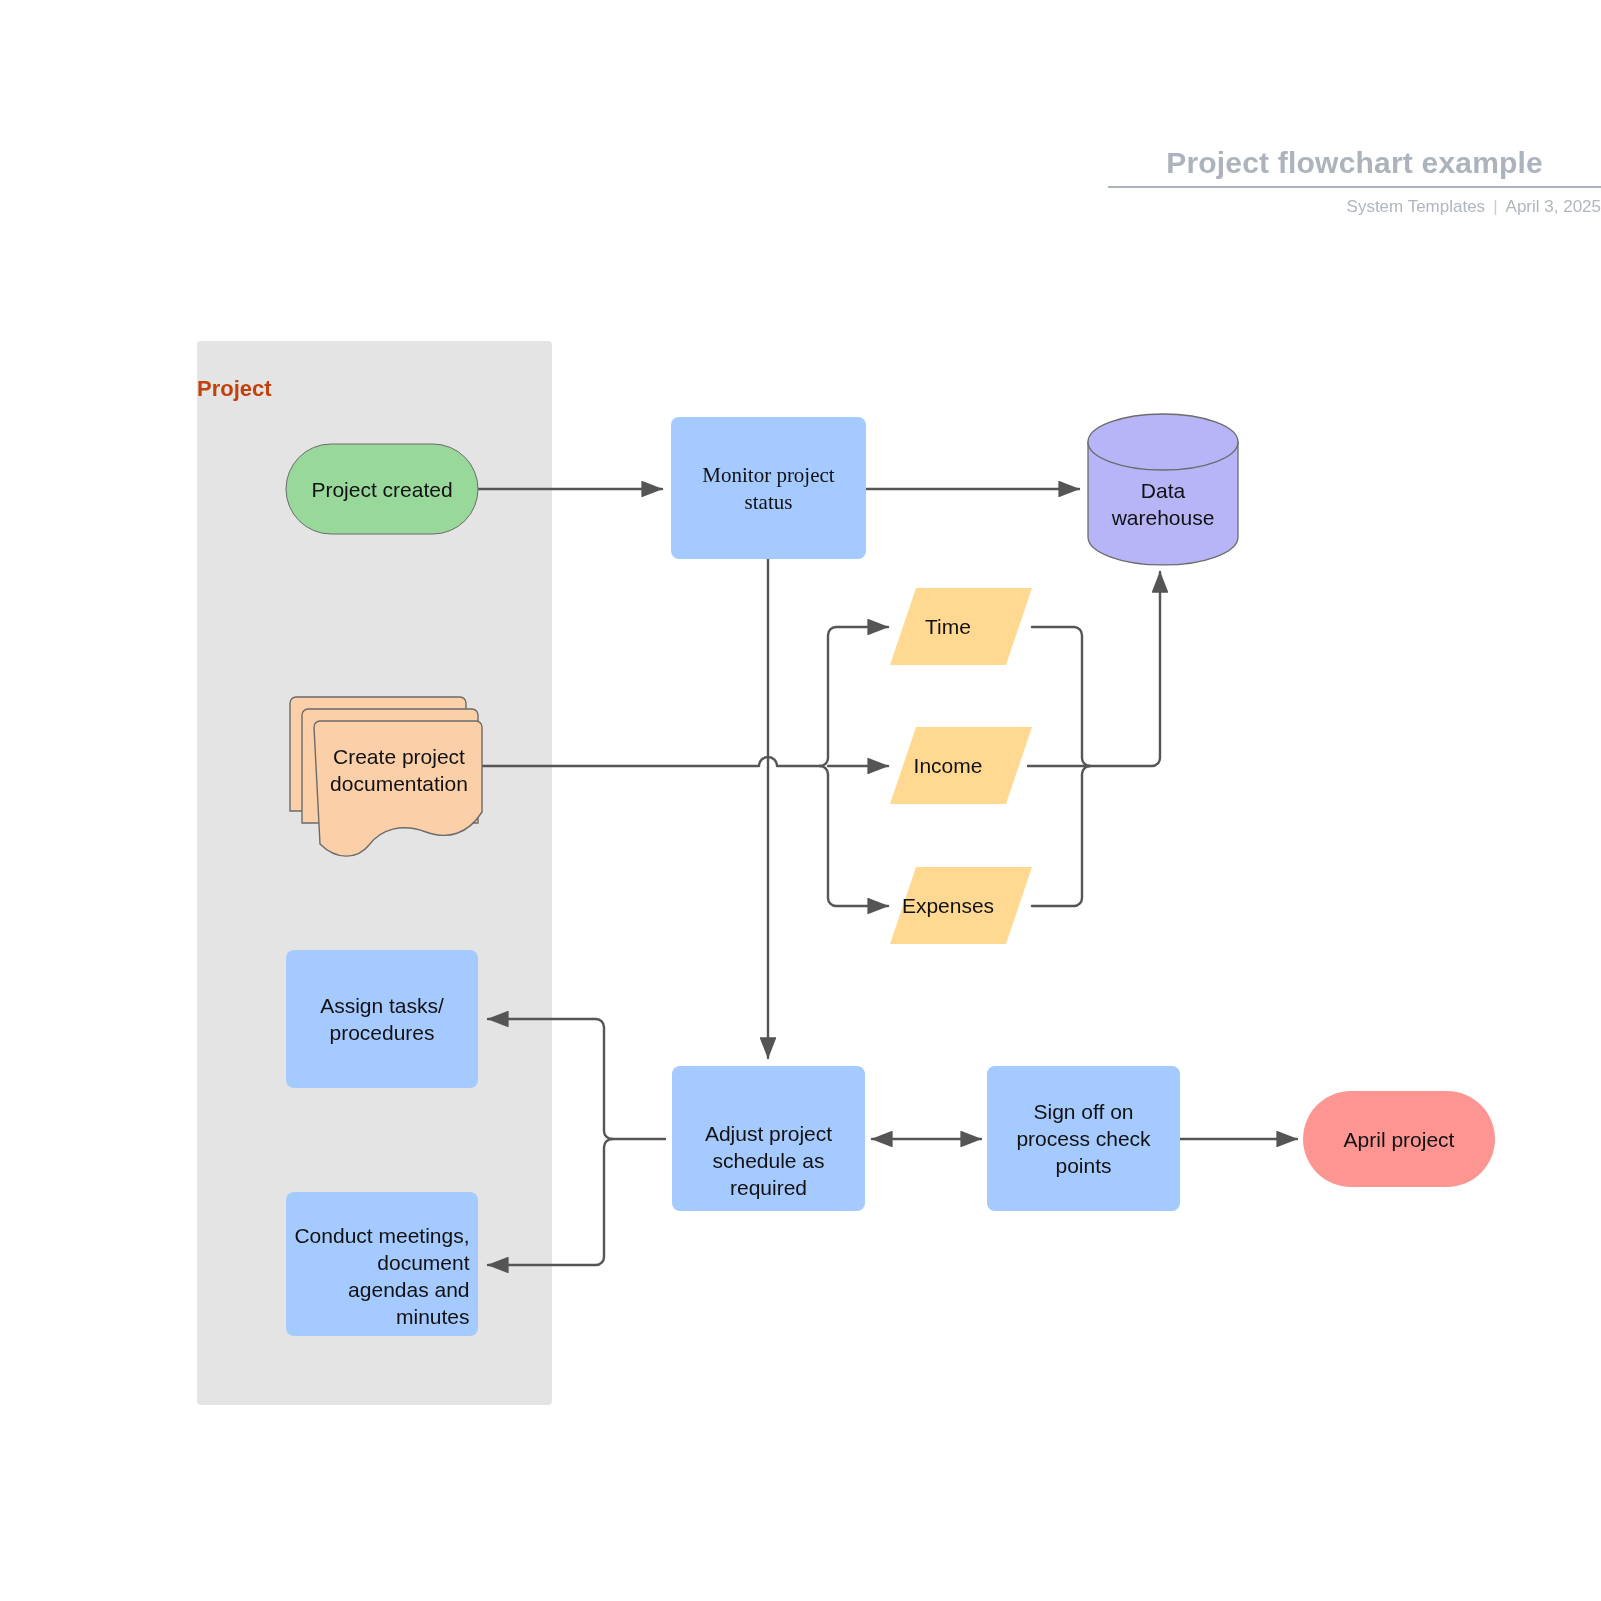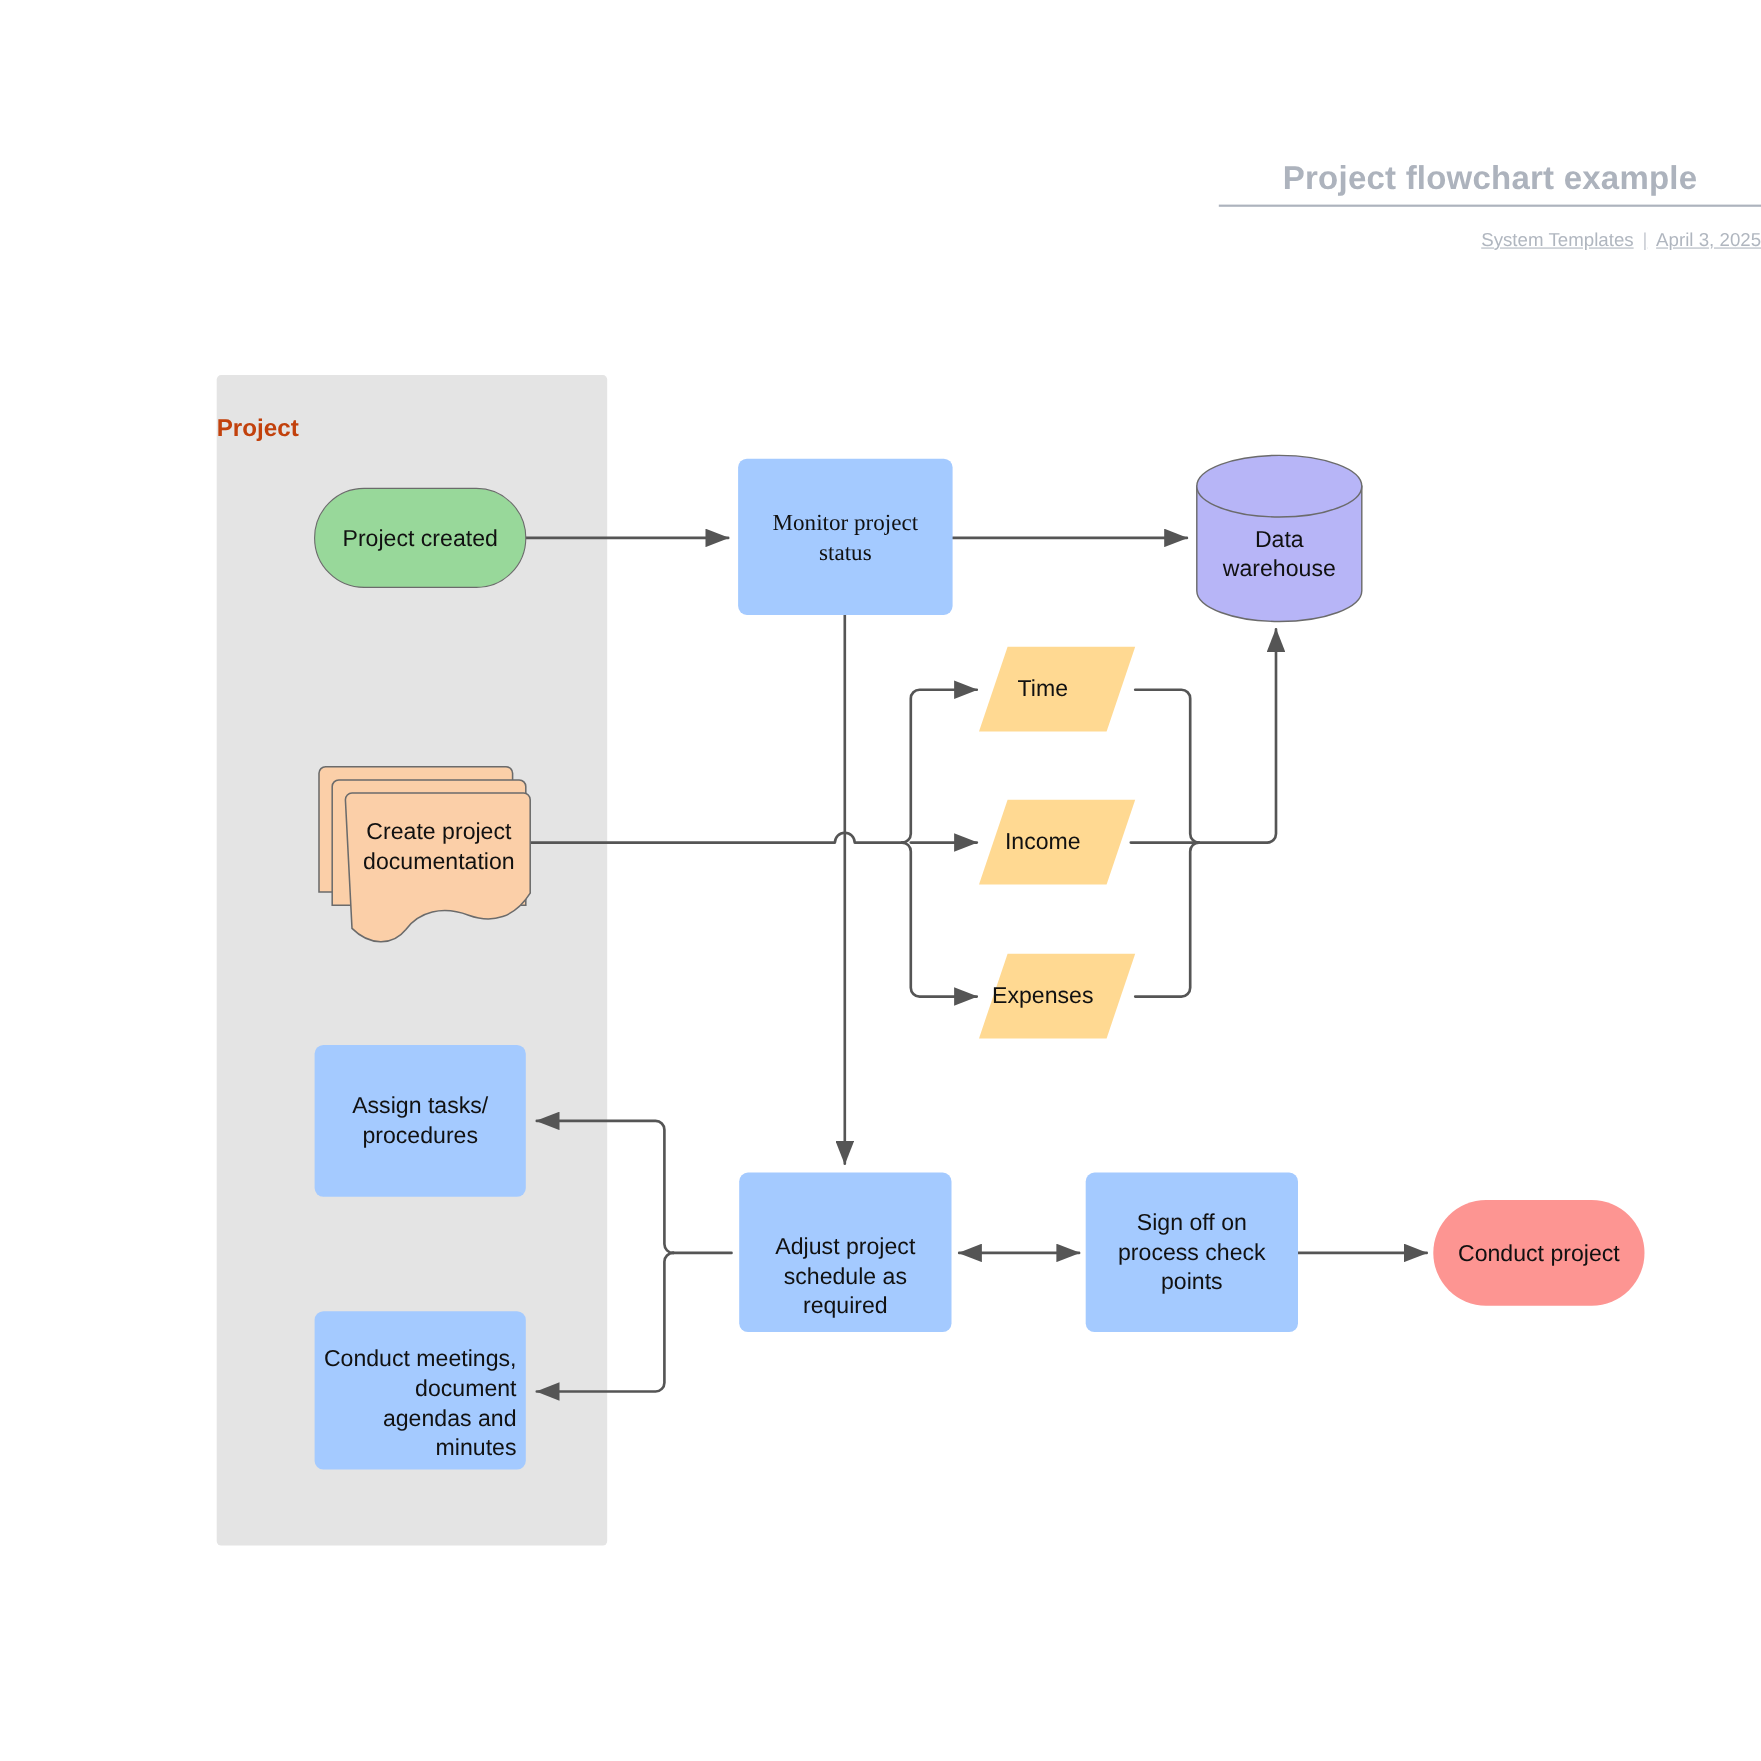--- a/index.html
+++ b/index.html
@@ -35,24 +35,23 @@
     color: #adb3bd;
     letter-spacing: 0.2px;
     padding-bottom: 6px;
     display: inline-block;
     border-bottom: 2px solid #adb3bd;
     margin-top: 146px;
     padding-left: 58px;
     padding-right: 58px;
   }
   .hdr-sub {
-    margin-top: 21px;
+    margin-top: 9px;
     font-size: 17px;
     color: #b0b6bf;
-    text-decoration: underline;
   }
   .hdr-sub .sep {
     color: #c8ccd3;
     padding: 0 8px;
   }
   .node-label {
     position: absolute;
     display: flex;
     align-items: center;
     justify-content: center;
@@ -181,13 +180,13 @@
 <div class="node-label" style="left:890px; top:867px; width:116px; height:77px;">Expenses</div>
 
 <div class="node-label" style="left:672px; top:1088px; width:193px; height:145px;">Adjust project
 schedule as
 required</div>
 
 <div class="node-label" style="left:987px; top:1066px; width:193px; height:145px;">Sign off on
 process check
 points</div>
 
-<div class="node-label" style="left:1303px; top:1091px; width:192px; height:96px;">Conduct project</div>
+<div class="node-label" style="left:1303px; top:1091px; width:192px; height:96px;">April project</div>
 
 </body></html>

